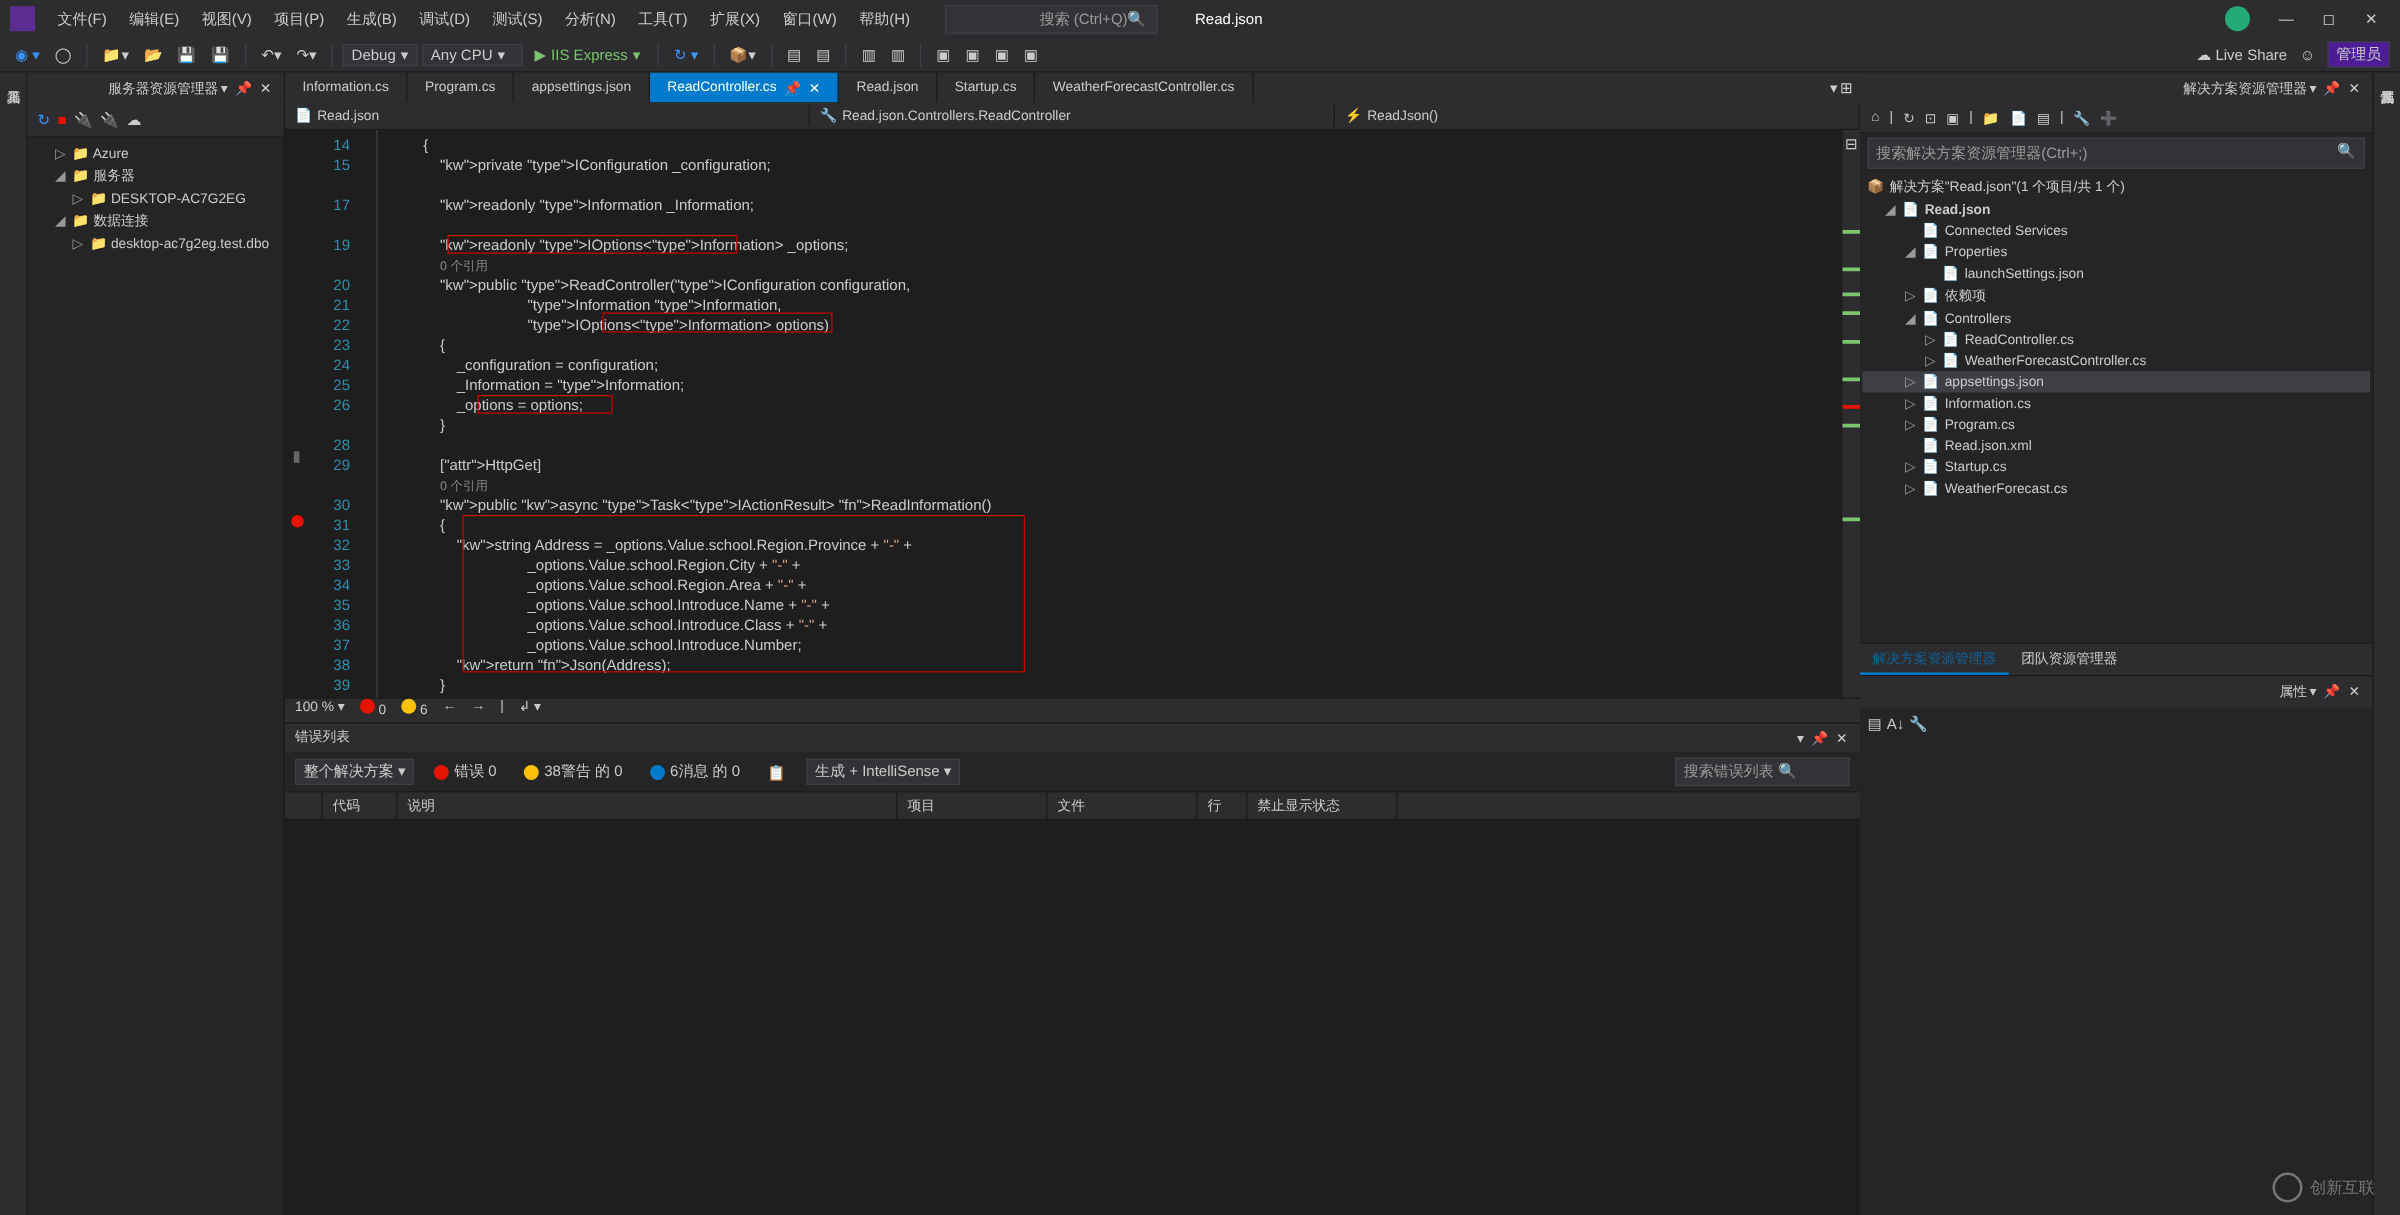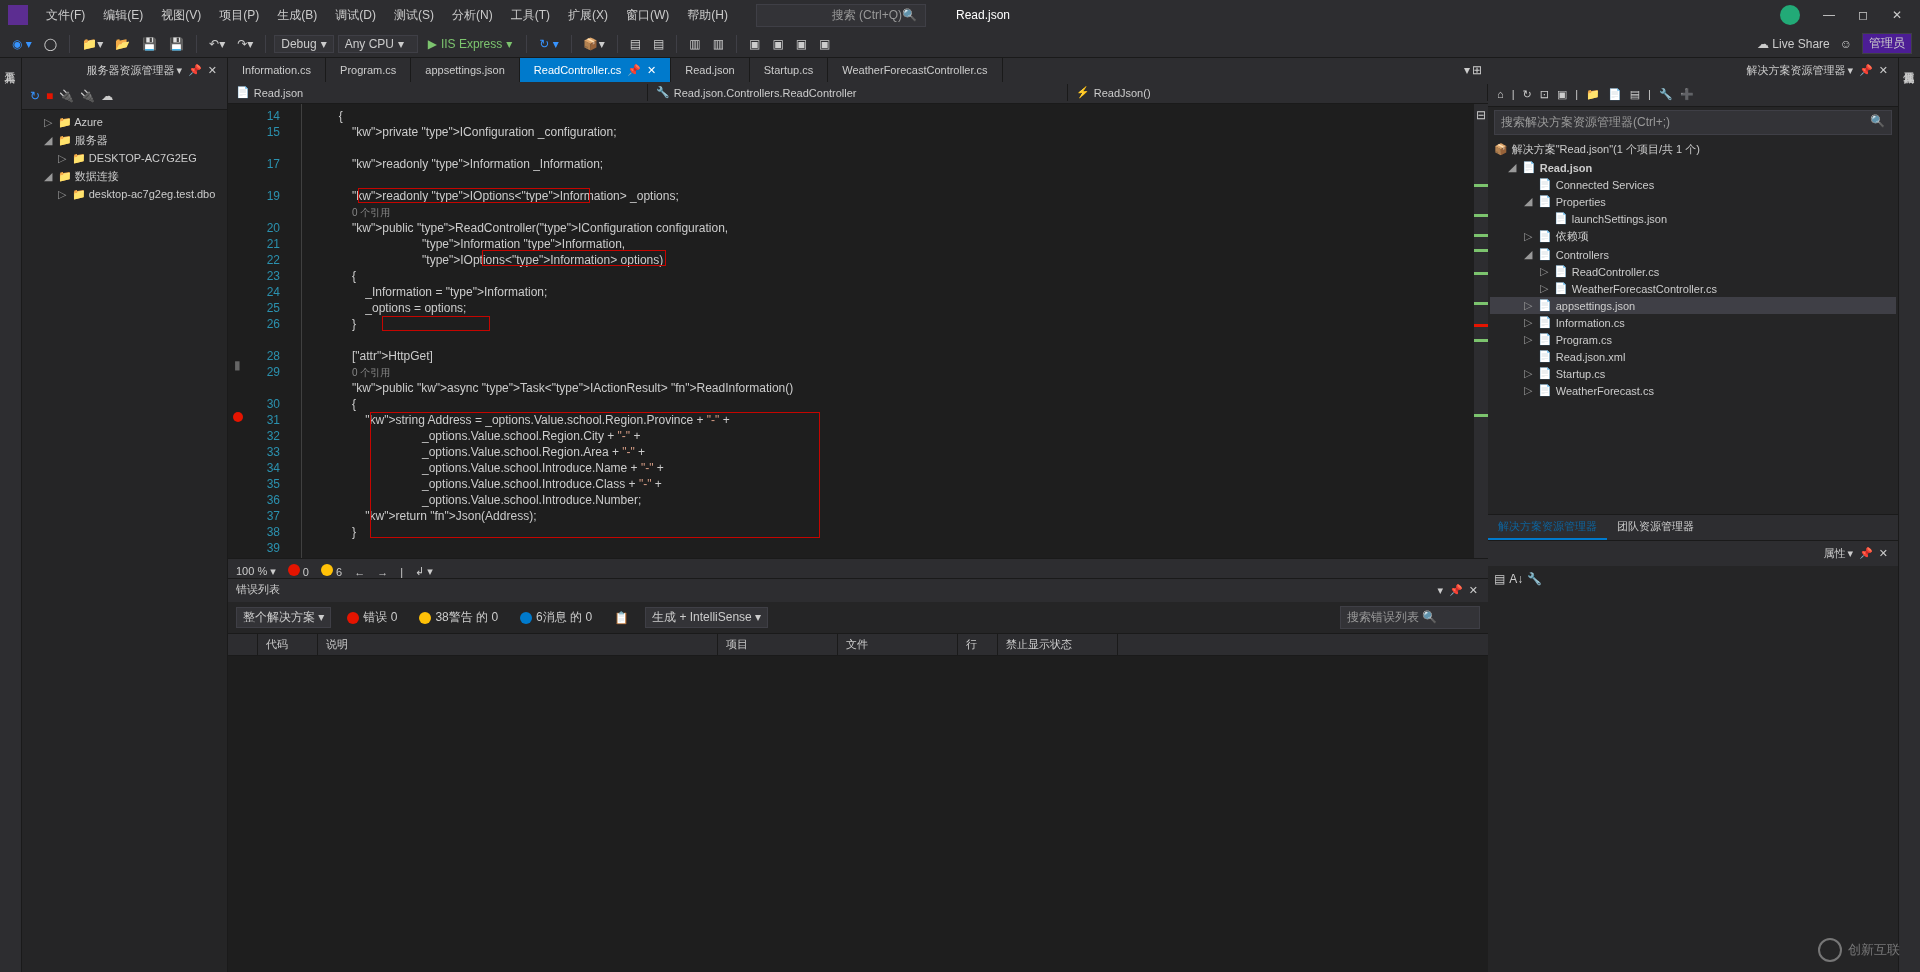--- a/index.html
+++ b/index.html
@@ -44,21 +44,21 @@
 .gutter { width:40px; text-align:right; color:#2b91af; font-family:Consolas,monospace; font-size:12px; padding-right:8px; line-height:16px; padding-top:4px; }
 .fold { width:14px; border-right:1px solid #404040; }
 .code { flex:1; font-family:Consolas,monospace; font-size:12px; line-height:16px; padding:4px 10px; position:relative; }
 .code-line { white-space:pre; height:16px; }
 .str { color:#d69d85; }
 .red-box { border:1px solid #c50500; position:absolute; pointer-events:none; }
 .scroll-map { width:14px; background:#2d2d30; position:relative; }
 .scroll-map .mark { position:absolute; width:100%; height:3px; }
 .mark-g { background:#7cc46e; }
 .mark-r { background:#e51400; }
-.status-strip { height:20px; background:#2d2d30; border-top:1px solid #1a1a1a; display:flex; align-items:flex-end; padding:0 8px; gap:12px; font-size:11px; }
+.status-strip { height:20px; background:#2d2d30; border-top:1px solid #1a1a1a; display:flex; align-items:flex-start; padding:0 8px; gap:12px; font-size:11px; }
 .err-panel { height:calc(100% - 520px); background:#252526; border-top:1px solid #1a1a1a; display:flex; flex-direction:column; }
 .err-header { background:#2d2d30; padding:3px 8px; font-size:11px; display:flex; justify-content:space-between; }
 .err-toolbar { padding:4px 8px; display:flex; align-items:center; gap:10px; background:#252526; border-bottom:1px solid #1a1a1a; }
 .err-combo { background:#333337; border:1px solid #3f3f46; padding:1px 6px; }
 .err-filter { display:flex; align-items:center; gap:4px; padding:2px 6px; }
 .err-search { margin-left:auto; background:#333337; border:1px solid #3f3f46; padding:2px 6px; color:#999; width:140px; }
 .err-cols { display:flex; background:#2d2d30; border-bottom:1px solid #1a1a1a; font-size:11px; }
 .err-col { padding:3px 8px; border-right:1px solid #1a1a1a; }
 .err-body { flex:1; background:#1e1e1e; }
 .right-dock { width:410px; display:flex; background:#252526; }
@@ -250,20 +250,21 @@
           <div class="code-line">            <span class="&lt;span">"kw"</span>&gt;private <span class="&lt;span">"type"</span>&gt;IConfiguration _configuration;</div>
           <div class="code-line"></div>
           <div class="code-line">            <span class="&lt;span">"kw"</span>&gt;readonly <span class="&lt;span">"type"</span>&gt;Information _Information;</div>
           <div class="code-line"></div>
           <div class="code-line">            <span class="&lt;span">"kw"</span>&gt;readonly <span class="&lt;span">"type"</span>&gt;IOptions<span>&lt;</span><span class="&lt;span">"type"</span>&gt;Information<span>&gt;</span> _options;</div>
           <div class="code-line">            <span style="color:#888;font-size:10px">0 个引用</span></div>
           <div class="code-line">            <span class="&lt;span">"kw"</span>&gt;public <span class="&lt;span">"type"</span>&gt;ReadController(<span class="&lt;span">"type"</span>&gt;IConfiguration configuration,</div>
           <div class="code-line">                                 <span class="&lt;span">"type"</span>&gt;Information <span class="&lt;span">"type"</span>&gt;Information,</div>
           <div class="code-line">                                 <span class="&lt;span">"type"</span>&gt;IOptions<span>&lt;</span><span class="&lt;span">"type"</span>&gt;Information<span>&gt;</span> options)</div>
           <div class="code-line">            {</div>
+          <div class="code-line">                _configuration = configuration;</div>
           <div class="code-line">                _Information = <span class="&lt;span">"type"</span>&gt;Information;</div>
           <div class="code-line">                _options = options;</div>
           <div class="code-line">            }</div>
           <div class="code-line"></div>
           <div class="code-line">            [<span class="&lt;span">"attr"</span>&gt;HttpGet]</div>
           <div class="code-line">            <span style="color:#888;font-size:10px">0 个引用</span></div>
           <div class="code-line">            <span class="&lt;span">"kw"</span>&gt;public <span class="&lt;span">"kw"</span>&gt;async <span class="&lt;span">"type"</span>&gt;Task<span>&lt;</span><span class="&lt;span">"type"</span>&gt;IActionResult<span>&gt;</span> <span class="&lt;span">"fn"</span>&gt;ReadInformation()</div>
           <div class="code-line">            {</div>
           <div class="code-line">                <span class="&lt;span">"kw"</span>&gt;string Address = _options.Value.school.Region.Province + <span class="str">"-"</span> +</div>
           <div class="code-line">                                 _options.Value.school.Region.City + <span class="str">"-"</span> +</div>

